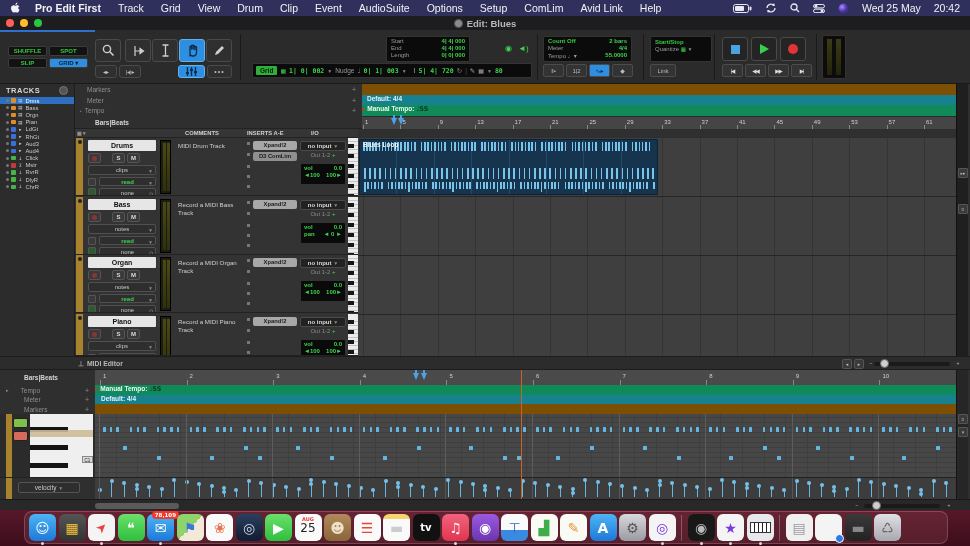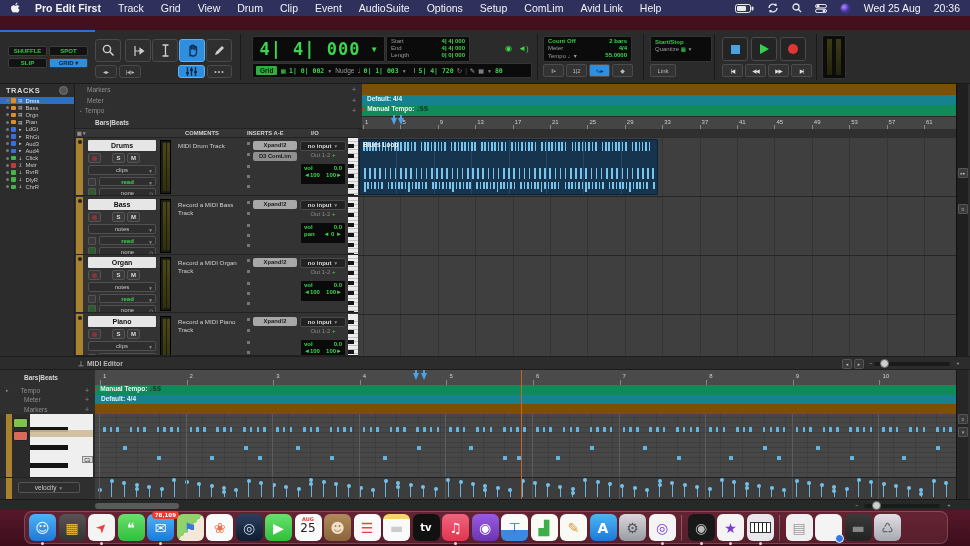--- a/index.html
+++ b/index.html
@@ -218,25 +218,31 @@
             <defs>
               <radialGradient id="sg" cx="35%" cy="35%">
                 <stop offset="0%" stop-color="#b58ef0"></stop>
                 <stop offset="60%" stop-color="#6a4fd0"></stop>
                 <stop offset="100%" stop-color="#443090"></stop>
               </radialGradient>
             </defs>
             <circle cx="5.5" cy="5.5" r="5" fill="url(#sg)"></circle>
           </svg>
         </span>
-      <span>Wed 25 Aug</span>
-      <span>20:36</span>
+      <span>Wed 25 May</span>
+      <span>20:42</span>
     </div>
   </div>
 
+  <div id="titlebar">
+    <span class="tl" style="background:#ff5f57;"></span>
+    <span class="tl" style="background:#febc2e;"></span>
+    <span class="tl" style="background:#28c840;"></span>
+    <div id="win-title"><span class="proxy"></span><span>Edit: Blues</span></div>
+  </div>
 
   <div id="toolbar">
     <div id="tb-accent"></div>
     <div id="mode-grid">
         <div class="modebtn" style="left: 8px; top: 16px;">SHUFFLE</div>
         <div class="modebtn" style="left: 49px; top: 16px;">SPOT</div>
         <div class="modebtn" style="left: 8px; top: 28px;">SLIP</div>
         <div class="modebtn active" style="left: 49px; top: 28px;">GRID ▾</div>
       </div>
 
@@ -281,21 +287,20 @@
           <rect x="5" y="2" width="3" height="2" fill="#0b2b4a"></rect>
           <rect x="9" y="4" width="3" height="2" fill="#0b2b4a"></rect>
         </svg>
       </div>
     <div class="toolbtn" style="left:207px;top:35px;width:25px;height:13px;">
         <span style="font-size:7px;color:#bbb;letter-spacing:1px;">•••</span>
       </div>
 
     <div class="vsep" style="left:240px;"></div>
 
-    <div class="blackpanel" id="main-counter"><span>4| 4| 000</span> <span class="dd">▼</span></div>
     <div class="blackpanel" id="sel-panel">
         <div class="selrow">
           <div class="l">Start</div>
           <div class="v">4| 4| 000</div>
         </div>
         <div class="selrow">
           <div class="l">End</div>
           <div class="v">4| 4| 000</div>
         </div>
         <div class="selrow">

